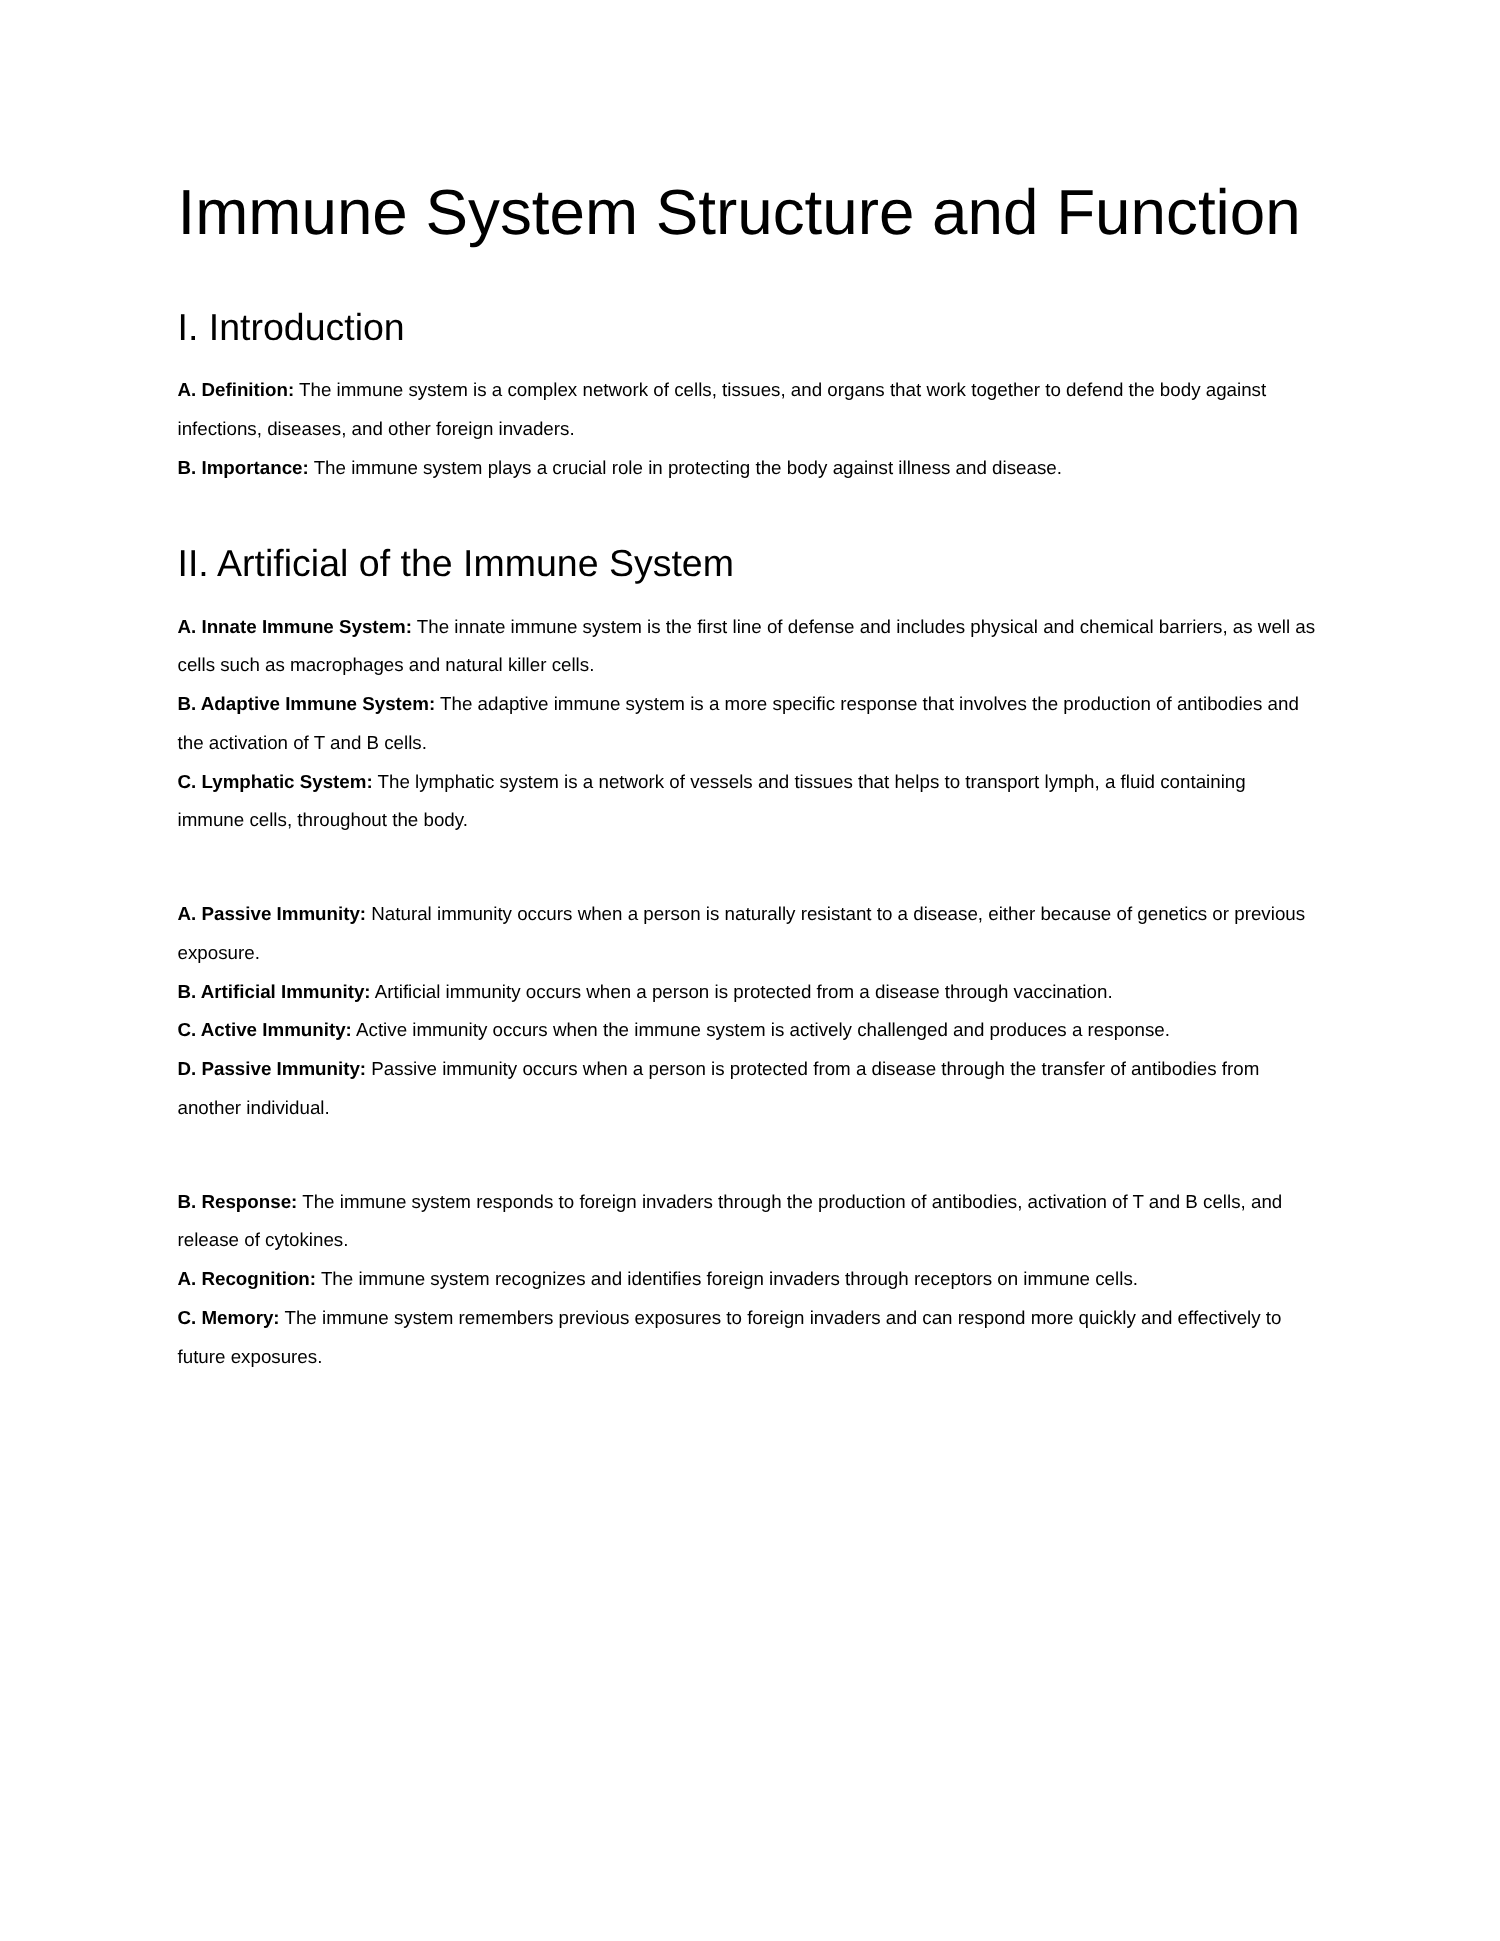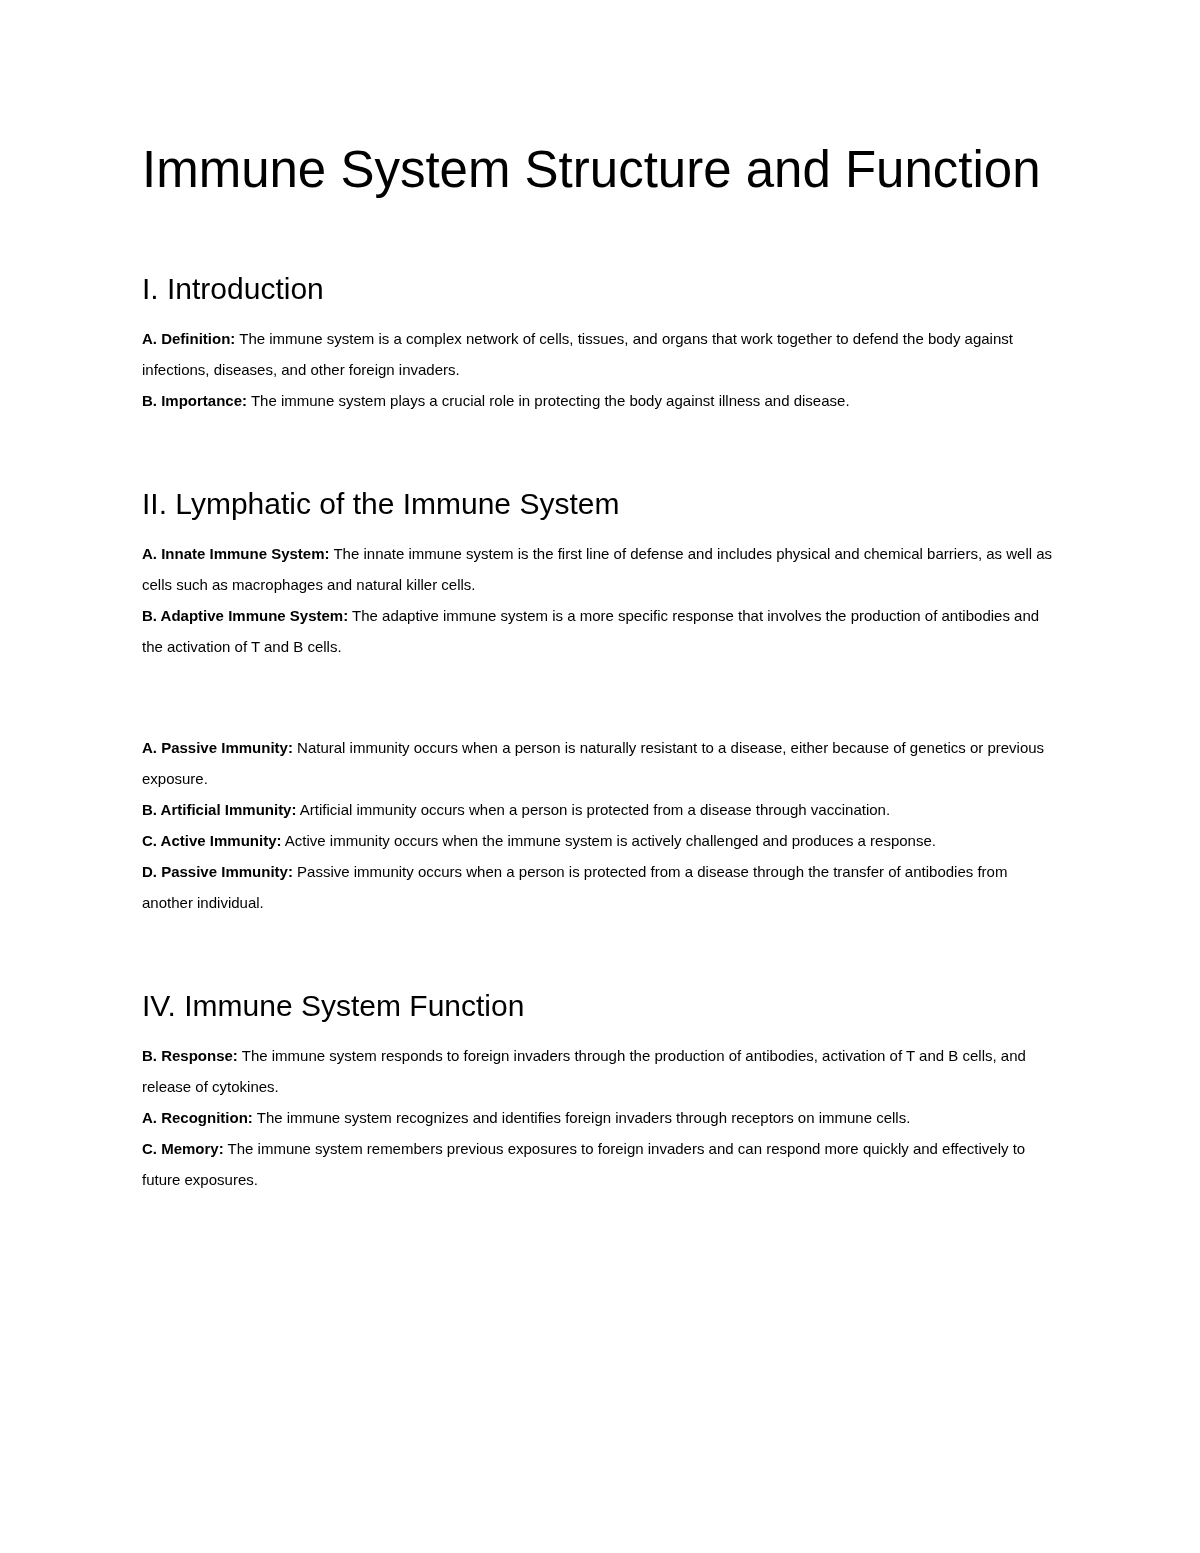--- a/index.html
+++ b/index.html
@@ -22,21 +22,21 @@
     width: 912px;
   }
   .doc-title {
     font-size: 51px;
     line-height: 62px;
     font-weight: 400;
     margin: 0 0 9px 0;
     letter-spacing: 0;
   }
   .section {
-    margin-top: 70px;
+    margin-top: 44px;
   }
   .section-heading {
     font-size: 30px;
     line-height: 36px;
     font-weight: 400;
     margin: 0 0 16px 0;
   }
   .item {
     font-size: 15px;
     line-height: 31px;
@@ -54,33 +54,33 @@
 
     <h1 class="doc-title">Immune System Structure and Function</h1>
 
     <section class="section">
       <h2 class="section-heading">I. Introduction</h2>
       <p class="item"><strong class="label">A. Definition:</strong><span> The immune system is a complex network of cells, tissues, and organs that work together to defend the body against infections, diseases, and other foreign invaders.</span></p>
       <p class="item"><strong class="label">B. Importance:</strong><span> The immune system plays a crucial role in protecting the body against illness and disease.</span></p>
     </section>
 
     <section class="section">
-      <h2 class="section-heading">II. Lymphatic of the Immune System</h2>
+      <h2 class="section-heading">II. Artificial of the Immune System</h2>
       <p class="item"><strong class="label">A. Innate Immune System:</strong><span> The innate immune system is the first line of defense and includes physical and chemical barriers, as well as cells such as macrophages and natural killer cells.</span></p>
       <p class="item"><strong class="label">B. Adaptive Immune System:</strong><span> The adaptive immune system is a more specific response that involves the production of antibodies and the activation of T and B cells.</span></p>
+      <p class="item"><strong class="label">C. Lymphatic System:</strong><span> The lymphatic system is a network of vessels and tissues that helps to transport lymph, a fluid containing immune cells, throughout the body.</span></p>
     </section>
 
     <section class="section">
       <p class="item"><strong class="label">A. Passive Immunity:</strong><span> Natural immunity occurs when a person is naturally resistant to a disease, either because of genetics or previous exposure.</span></p>
       <p class="item"><strong class="label">B. Artificial Immunity:</strong><span> Artificial immunity occurs when a person is protected from a disease through vaccination.</span></p>
       <p class="item"><strong class="label">C. Active Immunity:</strong><span> Active immunity occurs when the immune system is actively challenged and produces a response.</span></p>
       <p class="item"><strong class="label">D. Passive Immunity:</strong><span> Passive immunity occurs when a person is protected from a disease through the transfer of antibodies from another individual.</span></p>
     </section>
 
     <section class="section">
-      <h2 class="section-heading">IV. Immune System Function</h2>
       <p class="item"><strong class="label">B. Response:</strong><span> The immune system responds to foreign invaders through the production of antibodies, activation of T and B cells, and release of cytokines.</span></p>
       <p class="item"><strong class="label">A. Recognition:</strong><span> The immune system recognizes and identifies foreign invaders through receptors on immune cells.</span></p>
       <p class="item"><strong class="label">C. Memory:</strong><span> The immune system remembers previous exposures to foreign invaders and can respond more quickly and effectively to future exposures.</span></p>
     </section>
 
   </div>
 </div>
 
 </body></html>

